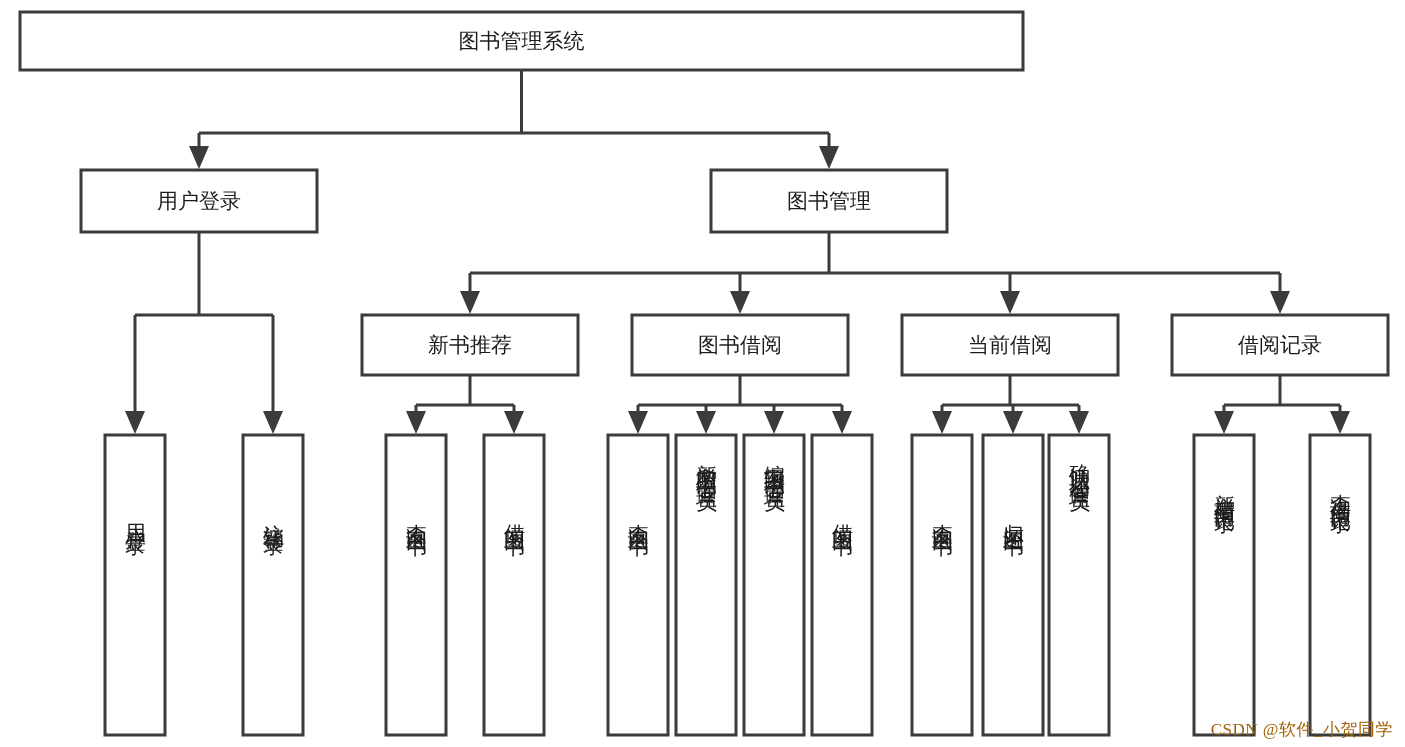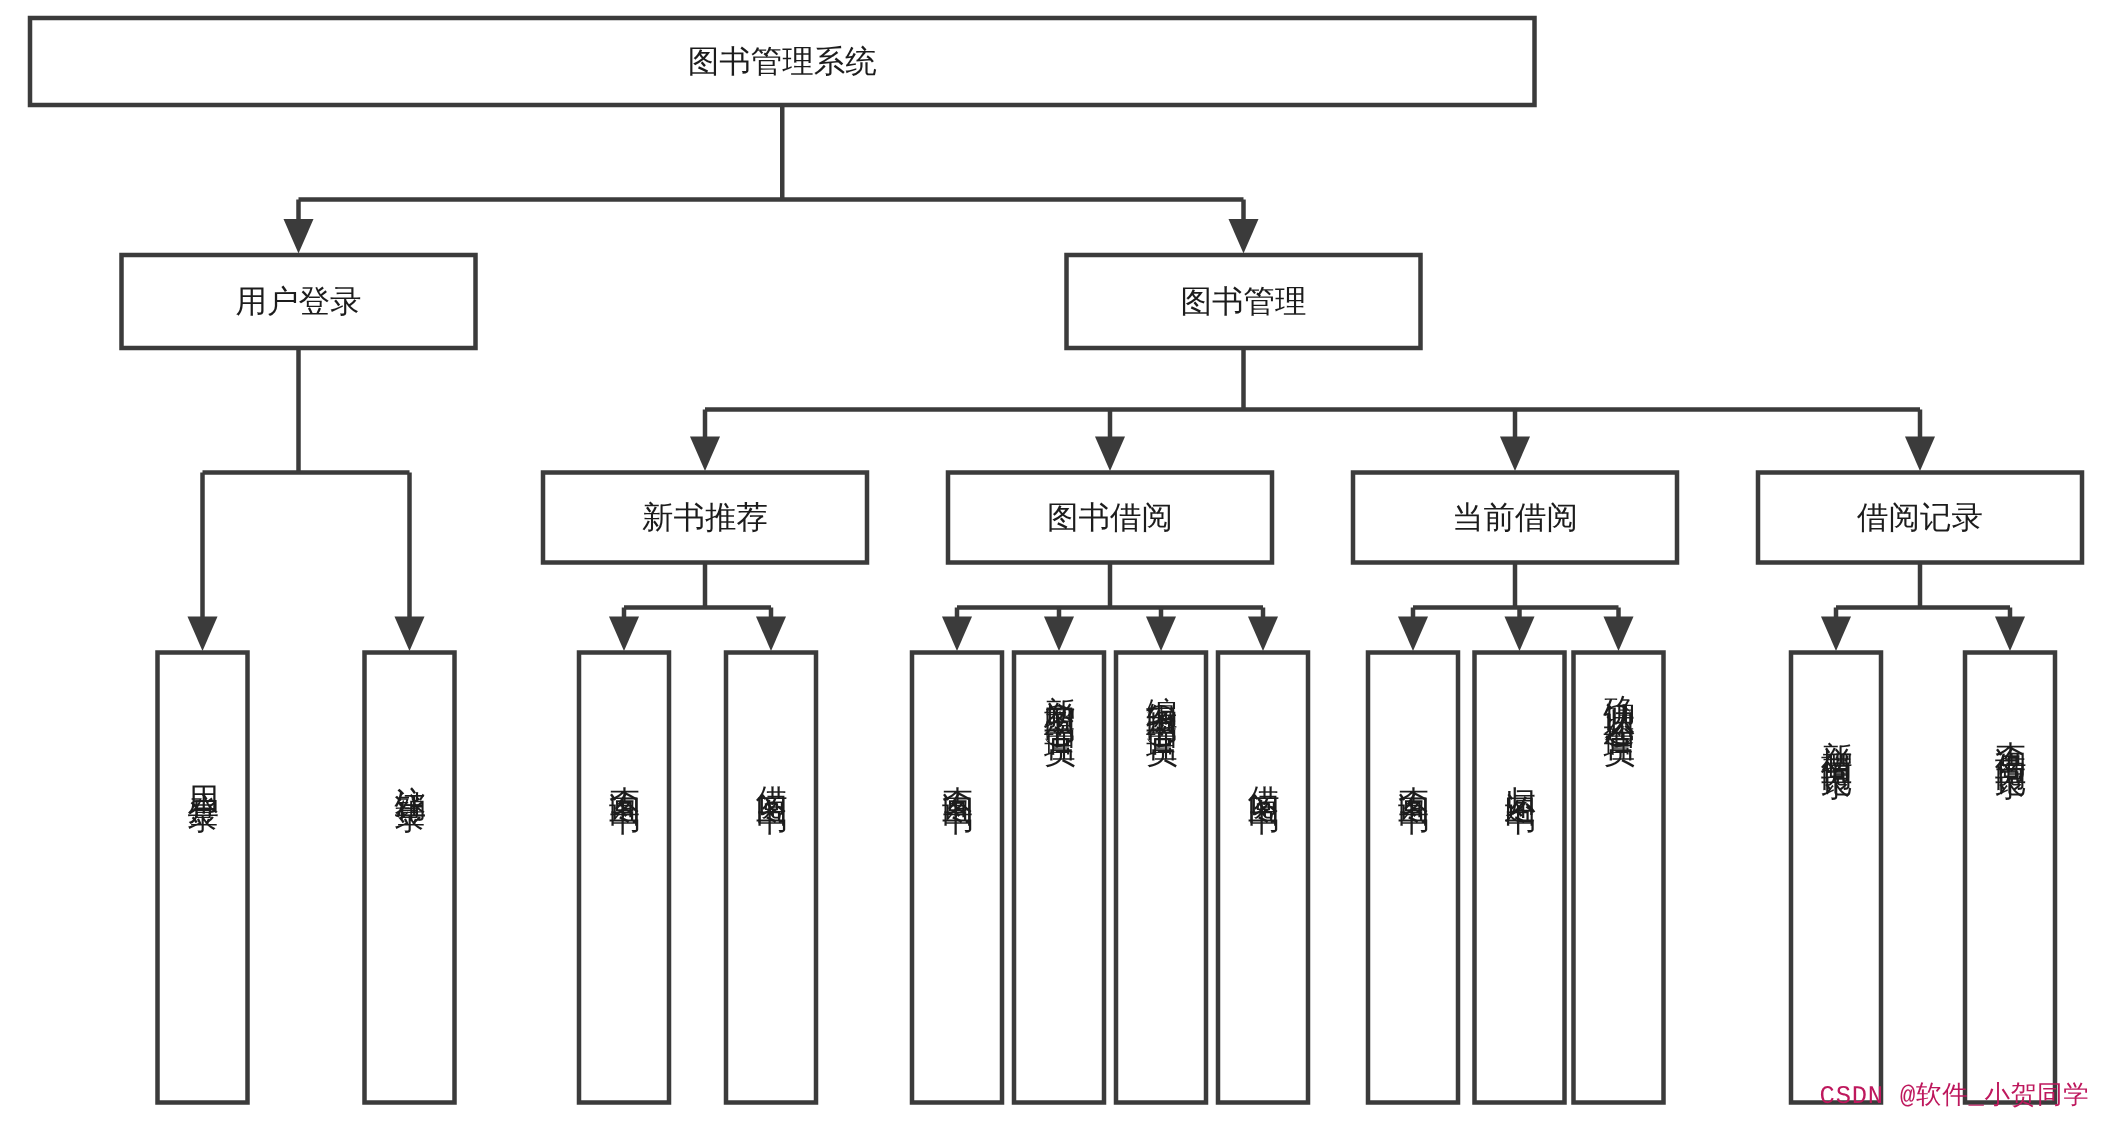--- a/index.html
+++ b/index.html
@@ -64,23 +64,23 @@
     line-height: 1;
     letter-spacing: 4px;
     color: #1c1c1c;
     white-space: nowrap;
     text-align: left;
   }
   #watermark {
     position: absolute;
     right: 12px;
     bottom: 6px;
-    font-family: Liberation Mono, monospace;
+    font-family: Liberation Serif, serif;
     font-size: 17px;
-    color: #be185d;
+    color: #a16207;
     letter-spacing: 0.5px;
     white-space: nowrap;
   }
 </style>
 </head>
 <body>
 
 <div id="diagram-root">
 
   <svg id="flow" viewBox="0 0 1405 747" xmlns="http://www.w3.org/2000/svg">

